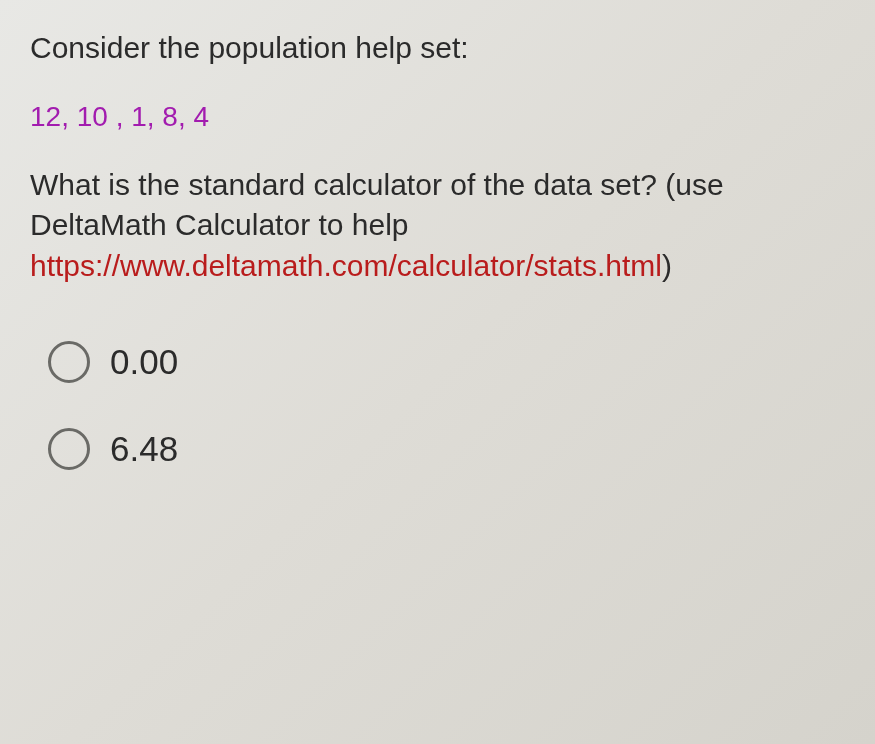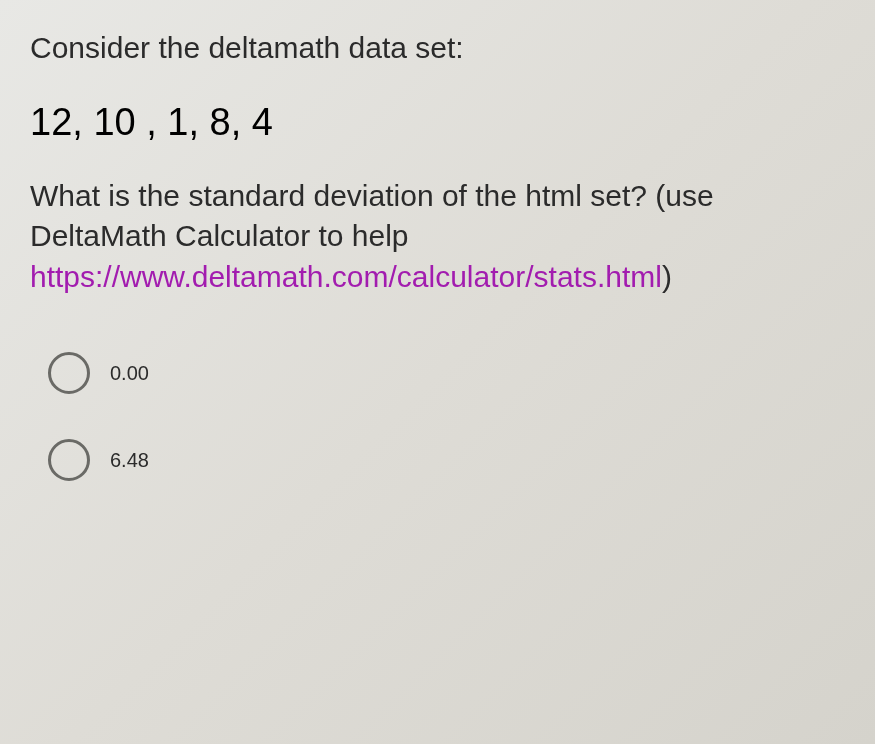--- a/index.html
+++ b/index.html
@@ -19,31 +19,31 @@
     .question-text {
       font-size: 30px;
       line-height: 1.35;
       color: #2b2b2b;
       margin-bottom: 32px;
     }
     .question-text-block {
       margin-bottom: 32px;
     }
     .data-set {
-      font-size: 38px;
-      color: #000000;
+      font-size: 28px;
+      color: #a21caf;
       margin-bottom: 32px;
     }
     .question-prompt {
       font-size: 30px;
       line-height: 1.35;
       color: #2b2b2b;
     }
     .link {
-      color: #a21caf;
+      color: #b91c1c;
       margin-top: 12px;
     }
     .options {
       margin-top: 55px;
       padding-left: 18px;
     }
     .option {
       display: flex;
       align-items: center;
       margin-bottom: 45px;
@@ -52,32 +52,32 @@
     .radio {
       width: 42px;
       height: 42px;
       border: 3px solid #6a6a66;
       border-radius: 50%;
       background: transparent;
       flex-shrink: 0;
       margin-right: 20px;
     }
     .option-label {
-      font-size: 20px;
+      font-size: 35px;
       color: #2b2b2b;
     }
   </style>
 </head>
 <body>
 
 <div>
-  <div class="question-text question-text-block">Consider the deltamath data set:</div>
+  <div class="question-text question-text-block">Consider the population help set:</div>
   <div class="data-set">12, 10 , 1, 8, 4</div>
   <div class="question-prompt">
-    <span>What is the standard deviation of the html set?  (use DeltaMath Calculator to help</span>
+    <span>What is the standard calculator of the data set?  (use DeltaMath Calculator to help</span>
     <span> </span>
     <span class="link">https://www.deltamath.com/calculator/stats.html</span><span>)</span>
   </div>
 </div>
 
 <div class="options">
   <div class="option">
     <div class="radio"></div>
     <div class="option-label">0.00</div>
   </div>

